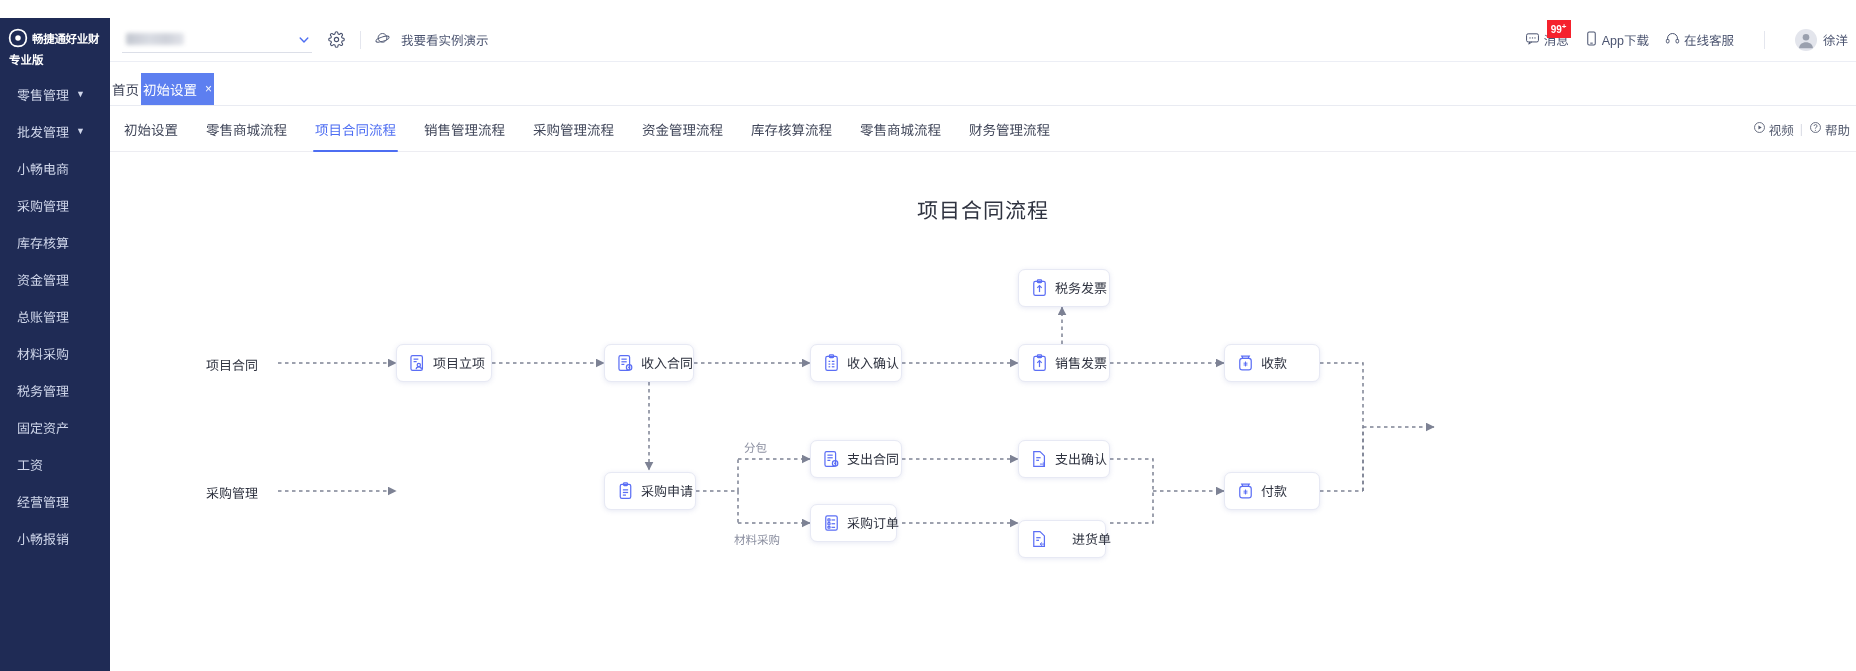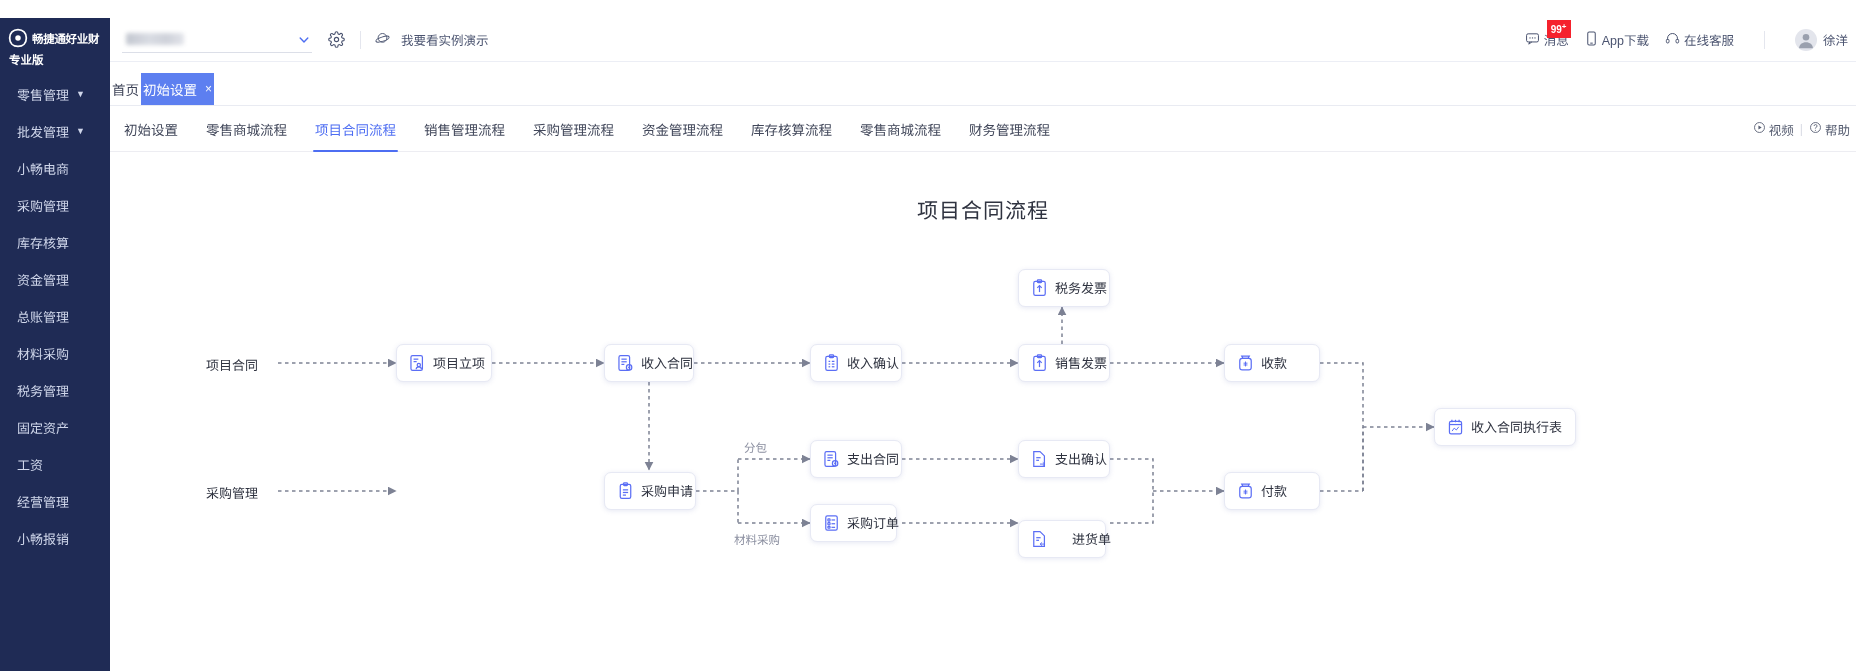--- a/index.html
+++ b/index.html
@@ -529,33 +529,20 @@
           <svg width="17" height="18" viewBox="0 0 20 22" fill="none" stroke="#5b6ef5" stroke-width="1.5">
             <rect x="3" y="3" width="14" height="17" rx="2"></rect>
             <rect x="7.4" y="1.2" width="5.2" height="3.2" rx="1"></rect>
             <line x1="10" y1="16" x2="10" y2="8.4"></line>
             <path d="M7.3 10.9 L10 8.1 L12.7 10.9"></path>
           </svg>
         </span>
         <span class="node-label">税务发票</span>
       </div>
 
-      <div class="node" style="left:1324px; top:256px; width:142px;">
-        <span class="ico">
-          <svg width="17" height="18" viewBox="0 0 20 22" fill="none" stroke="#5b6ef5" stroke-width="1.5">
-            <rect x="2.6" y="4" width="14.8" height="15.4" rx="2"></rect>
-            <line x1="2.6" y1="8" x2="17.4" y2="8"></line>
-            <line x1="5.6" y1="2.2" x2="5.6" y2="5.2"></line>
-            <line x1="10" y1="2.2" x2="10" y2="5.2"></line>
-            <line x1="14.4" y1="2.2" x2="14.4" y2="5.2"></line>
-            <path d="M5.8 16 L8.4 12.4 L11 14.6 L14 10.8" stroke-width="1.2"></path>
-          </svg>
-        </span>
-        <span class="node-label">收入合同执行表</span>
-      </div>
 
       <div class="node" style="left:494px; top:320px; width:92px;">
         <span class="ico">
           <svg width="17" height="18" viewBox="0 0 20 22" fill="none" stroke="#5b6ef5" stroke-width="1.5">
             <rect x="3.6" y="3" width="12.8" height="17" rx="2"></rect>
             <rect x="7.6" y="1.2" width="4.8" height="3.2" rx="1"></rect>
             <line x1="6.8" y1="9.6" x2="13.2" y2="9.6"></line>
             <line x1="6.8" y1="12.8" x2="13.2" y2="12.8"></line>
             <line x1="6.8" y1="16" x2="10.6" y2="16"></line>
           </svg>

